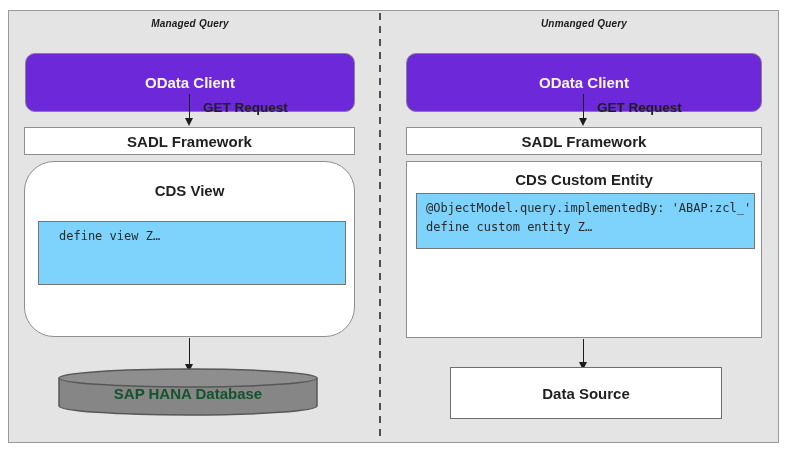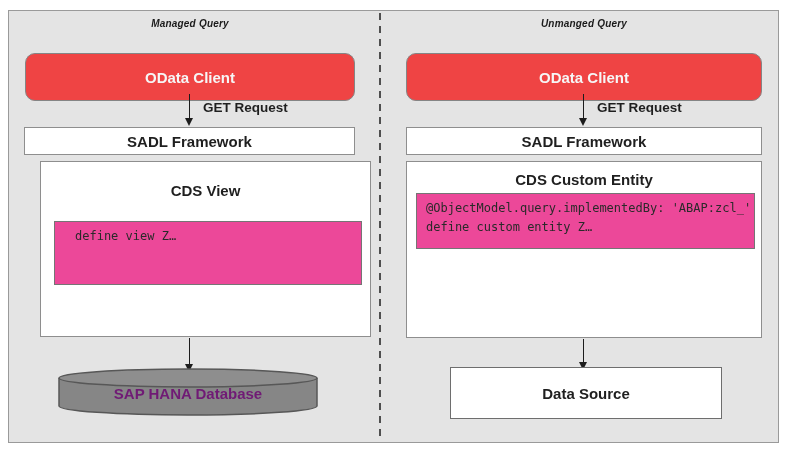--- a/index.html
+++ b/index.html
@@ -17,21 +17,21 @@
   }
 
   .col-title {
     position: absolute; font-style: italic; font-weight: 700; font-size: 10px;
     color: #1a1a1a; text-align: center; letter-spacing: 0.2px;
   }
   .col-title.left  { left: 25px;  top: 18px; width: 330px; }
   .col-title.right { left: 406px; top: 18px; width: 356px; }
 
   .odata-box {
-    position: absolute; height: 48px; background: #ef4444; border: 1px solid #858585;
+    position: absolute; height: 59px; background: #6d28d9; border: 1px solid #858585;
     border-radius: 10px; display: flex; align-items: center; justify-content: center;
     color: #f6f6f6; font-weight: 700; font-size: 15px;
   }
   .odata-box.left  { left: 25px;  top: 53px; width: 330px; }
   .odata-box.right { left: 406px; top: 53px; width: 356px; }
 
   .varrow { position: absolute; width: 0; border-left: 1.5px solid #1c1c1c; }
   .varrow::after {
     content: ""; position: absolute; left: -5px; bottom: -7px;
     border-left: 4px solid transparent; border-right: 4px solid transparent;
@@ -43,43 +43,43 @@
   .sadl-box {
     position: absolute; top: 127px; height: 28px; background: #ffffff; border: 1px solid #8e8e8e;
     display: flex; align-items: center; justify-content: center; font-size: 15px; font-weight: 600;
   }
   .sadl-box.left  { left: 24px;  width: 331px; }
   .sadl-box.right { left: 406px; width: 356px; }
 
   .cds-box {
     position: absolute; top: 161px; background: #ffffff; border: 1px solid #8e8e8e;
   }
-  .cds-box.left  { left: 40px;  width: 331px; height: 176px; }
+  .cds-box.left  { left: 24px;  width: 331px; height: 176px; border-radius: 30px; }
   .cds-box.right { left: 406px; width: 356px; height: 177px; }
 
   .cds-title { position: absolute; width: 100%; text-align: center; font-size: 15px; font-weight: 600; }
   .cds-box.left  .cds-title { top: 20px; }
   .cds-box.right .cds-title { top: 9px; }
 
   .code-box {
-    position: absolute; background: #ec4899; border: 1px solid #757575;
+    position: absolute; background: #7dd3fc; border: 1px solid #757575;
     font-family: "DejaVu Sans Mono", "Liberation Mono", monospace;
     font-size: 12px; line-height: 19px; color: #2a2a2a; padding: 5px 9px;
   }
   .code-line { white-space: pre; }
 
   .code-box.managed       { left: 13px; top: 59px;  width: 308px; height: 64px; padding-left: 20px; }
   .code-box.unmanaged-one { left: 9px;  top: 31px;  width: 339px; height: 56px; }
   .code-box.unmanaged-two { left: 9px;  top: 107px; width: 339px; height: 50px; }
 
   .cylinder-wrap { position: absolute; left: 58px; top: 368px; width: 260px; height: 48px; }
   .cylinder-wrap svg { display: block; }
   .cylinder-label {
     position: absolute; left: 0; top: 17px; width: 100%; text-align: center;
-    color: #701a75; font-weight: 700; font-size: 15px;
+    color: #14532d; font-weight: 700; font-size: 15px;
   }
 
   .datasource-box {
     position: absolute; left: 450px; top: 367px; width: 272px; height: 52px;
     background: #ffffff; border: 1px solid #6e6e6e;
     display: flex; align-items: center; justify-content: center; font-size: 15px; font-weight: 600;
   }
 </style>
 </head>
 <body>

